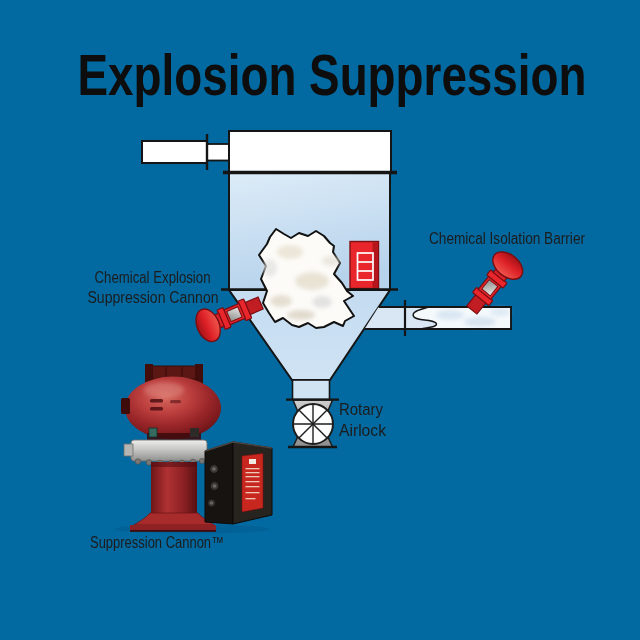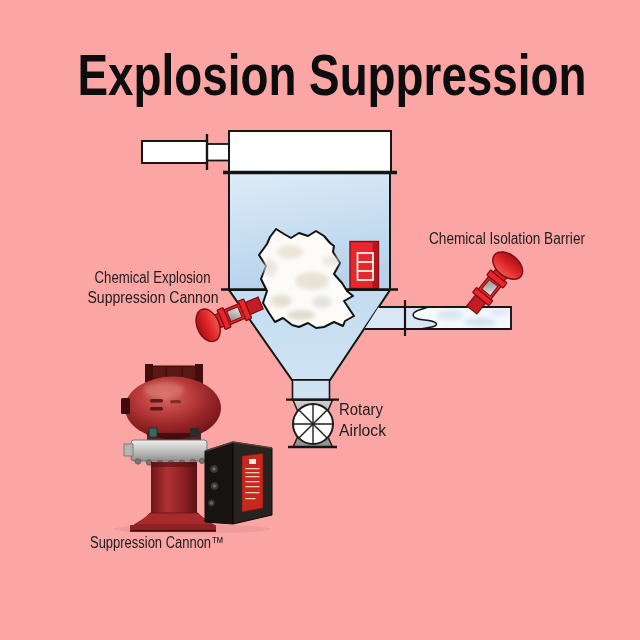--- a/index.html
+++ b/index.html
@@ -1,16 +1,16 @@
 <!DOCTYPE html>
 <html><head>
 <meta charset="utf-8">
 <style>
   html,body{margin:0;padding:0;background:#fff;}
-  .canvas{position:relative;width:640px;height:640px;background:#fca5a5;overflow:hidden;
+  .canvas{position:relative;width:640px;height:640px;background:#0369a1;overflow:hidden;
           font-family:"Liberation Sans", sans-serif;}
   svg{position:absolute;left:0;top:0;}
   text{fill:#161616;}
   .title-text{font-weight:700;fill:#0d0d0d;}
   .lbl{font-size:16px;font-weight:400;fill:#1c1c1c;}
 </style>
 </head>
 <body>
 
 <div class="canvas">

